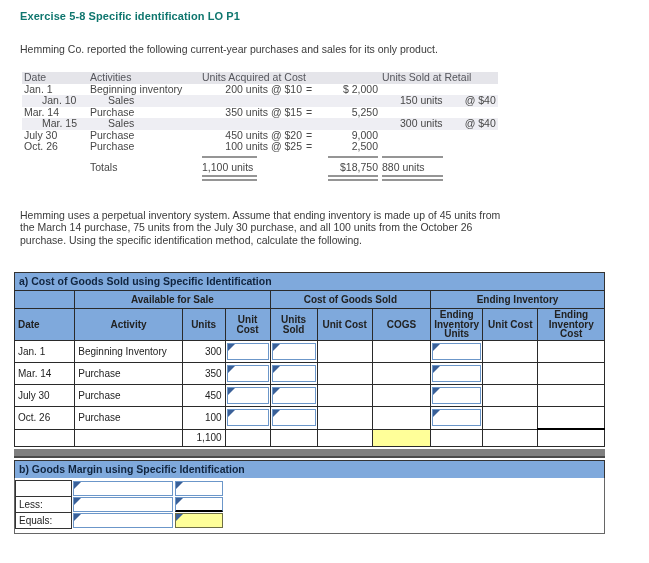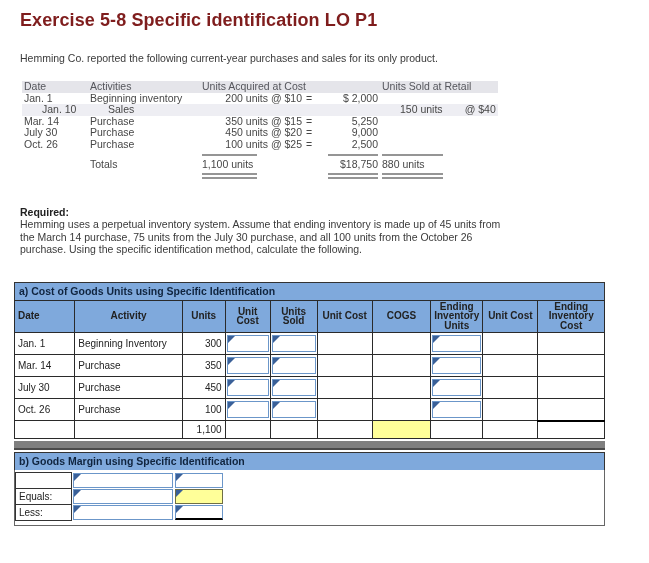--- a/index.html
+++ b/index.html
@@ -1,18 +1,18 @@
 <!DOCTYPE html>
 <html><head>
 <meta charset="utf-8">
 <style>
   html,body{margin:0;padding:0;background:#fff;}
   body{width:649px;height:563px;font-family:"Liberation Sans",sans-serif;overflow:hidden;}
 
-  .page-title{font-size:18px;font-weight:bold;color:#7f1d1d;margin:10px 0 0 20px;letter-spacing:.1px;}
+  .page-title{font-size:11px;font-weight:bold;color:#0f766e;margin:10px 0 0 20px;letter-spacing:.1px;}
   .intro{font-size:10.5px;color:#3a3a3a;margin:21px 0 0 20px;}
 
   
   .ptable{border-collapse:collapse;margin:17px 0 0 22px;font-size:10.5px;color:#474747;}
   .ptable td{padding:0 2px;height:11.5px;line-height:11.5px;white-space:nowrap;}
   .ptable .hd{background:#E5E5EA;color:#55565c;}
   .stripe td{background:#EEEEF3;padding-left:20px;}
   .ta-l{text-align:left;} .ta-r{text-align:right;} .ta-c{text-align:left;}
   .urow td{height:9px;}
   .drow2 td{height:12px;}
@@ -99,20 +99,29 @@
   </tr>
   <tr>
     <td class="ta-l">Mar. 14</td>
     <td class="ta-l">Purchase</td>
     <td class="ta-r">350 units @ $15</td>
     <td class="ta-c">=</td>
     <td class="ta-r">5,250</td>
     <td class="ta-r"></td>
     <td class="ta-l"></td>
   </tr>
+  <tr class="stripe">
+    <td class="ta-l">Mar. 15</td>
+    <td class="ta-l">Sales</td>
+    <td class="ta-r"></td>
+    <td class="ta-c"></td>
+    <td class="ta-r"></td>
+    <td class="ta-r">300 units</td>
+    <td class="ta-l">@ $40</td>
+  </tr>
   <tr>
     <td class="ta-l">July 30</td>
     <td class="ta-l">Purchase</td>
     <td class="ta-r">450 units @ $20</td>
     <td class="ta-c">=</td>
     <td class="ta-r">9,000</td>
     <td class="ta-r"></td>
     <td class="ta-l"></td>
   </tr>
   <tr>
@@ -163,42 +172,47 @@
     <td>
           <div class="dl"></div>
           <div class="uline"></div>
         </td>
     <td></td>
   </tr>
 </tbody>
   </table>
 
 <div class="required">
-  <div class="req-label">Required:</div>
   <div class="req-text">Hemming uses a perpetual inventory system. Assume that ending inventory is made up of 45 units from the March 14 purchase, 75 units from the July 30 purchase, and all 100 units from the October 26 purchase. Using the specific identification method, calculate the following.</div>
 </div>
 
 <div class="ws">
 
-  <div class="ws-title">a) Cost of Goods Units using Specific Identification</div>
+  <div class="ws-title">a) Cost of Goods Sold using Specific Identification</div>
 
   <table class="wsa">
     <colgroup>
       <col style="width:59px">
         <col style="width:105px">
         <col style="width:42px">
         <col style="width:44px">
       <col style="width:46px">
         <col style="width:54px">
         <col style="width:57px">
         <col style="width:51px">
       <col style="width:54px">
         <col style="width:65px">
     </colgroup>
     <tbody>
+        <tr class="ghead">
+      <td class="blue"></td>
+      <td class="blue" colspan="3">Available for Sale</td>
+      <td class="blue" colspan="3">Cost of Goods Sold</td>
+      <td class="blue" colspan="3">Ending Inventory</td>
+    </tr>
     <tr class="chead">
       <td class="blue" style="text-align:left;padding-left:3px;">Date</td>
       <td class="blue">Activity</td>
       <td class="blue">Units</td>
       <td class="blue">Unit Cost</td>
       <td class="blue">Units Sold</td>
       <td class="blue">Unit Cost</td>
       <td class="blue">COGS</td>
       <td class="blue">Ending Inventory Units</td>
       <td class="blue">Unit Cost</td>
@@ -329,40 +343,40 @@
             <span class="tri"></span>
           </div>
         </div>
       <div class="bsmall">
           <div class="icell">
             <span class="tri"></span>
           </div>
         </div>
     </div>
     <div class="brow">
+      <div class="blabel">Less:</div>
+      <div class="bwide">
+          <div class="icell">
+            <span class="tri"></span>
+          </div>
+        </div>
+      <div class="bsmall">
+          <div class="icell scored">
+            <span class="tri"></span>
+          </div>
+        </div>
+    </div>
+    <div class="brow">
       <div class="blabel">Equals:</div>
       <div class="bwide">
           <div class="icell">
             <span class="tri"></span>
           </div>
         </div>
       <div class="bsmall">
           <div class="icell yinput">
             <span class="tri"></span>
           </div>
         </div>
     </div>
-    <div class="brow">
-      <div class="blabel">Less:</div>
-      <div class="bwide">
-          <div class="icell">
-            <span class="tri"></span>
-          </div>
-        </div>
-      <div class="bsmall">
-          <div class="icell scored">
-            <span class="tri"></span>
-          </div>
-        </div>
-    </div>
   </div>
 
 </div>
 
 </body></html>

